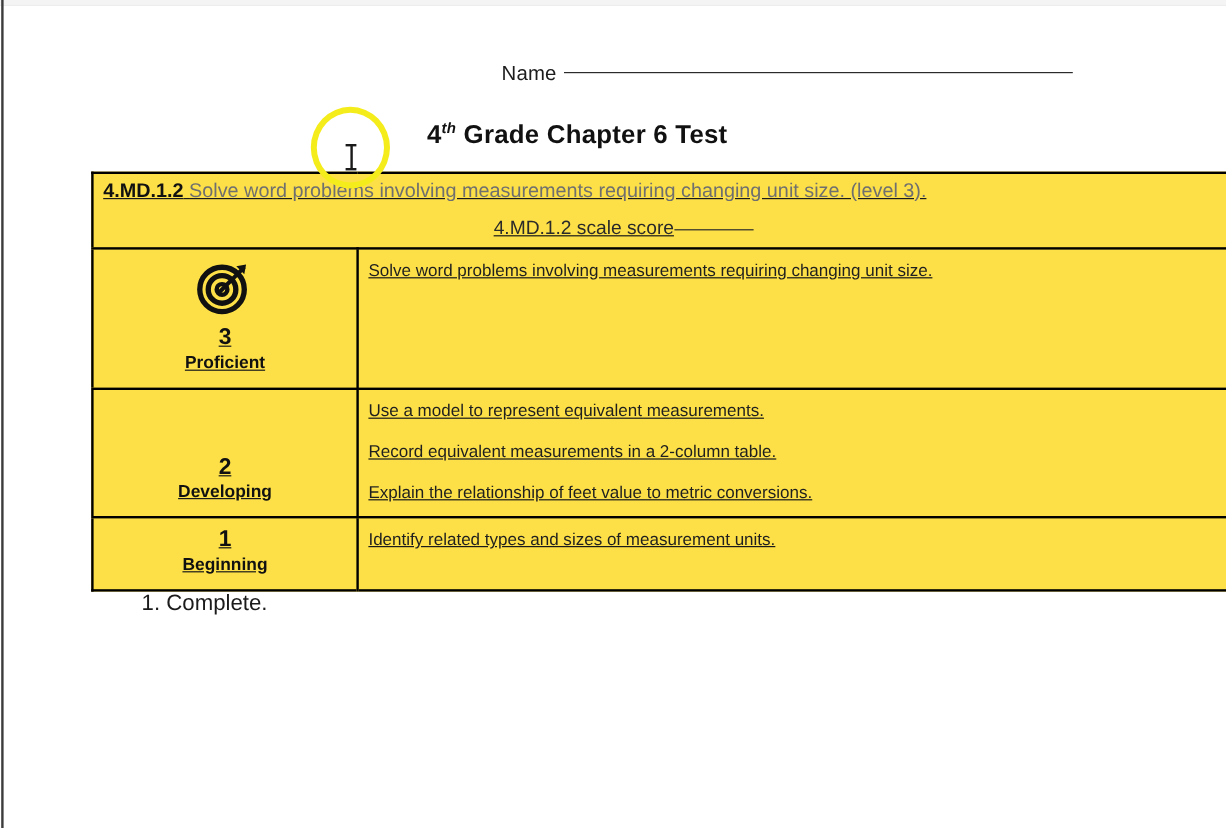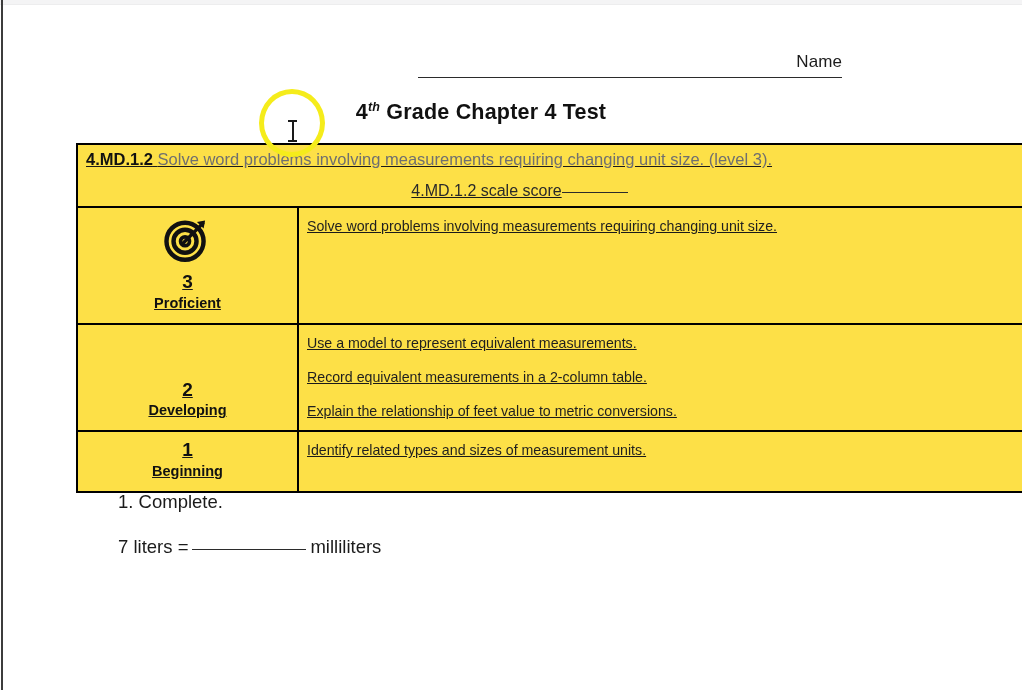--- a/index.html
+++ b/index.html
@@ -38,24 +38,23 @@
     height: 690px;
     background: #3c3c3c;
   }
 
   
   .name-row {
     position: absolute;
     left: 418px;
     top: 52px;
     display: flex;
-    align-items: flex-end;
+    align-items: center;
     gap: 6px;
     white-space: nowrap;
-    flex-direction: column;
   }
   .name-label {
     font-size: 17px;
     color: #1c1c1c;
     letter-spacing: .1px;
   }
   .name-rule {
     display: inline-block;
     width: 424px;
     border-bottom: 1.6px solid #2b2b2b;
@@ -262,21 +261,21 @@
 
   <div class="top-band"></div>
   <div class="left-rail"></div>
 
   <div class="name-row">
     <span class="name-label">Name</span>
     <span class="name-rule"></span>
   </div>
 
   <div class="doc-title">
-    <span>4</span><sup>th</sup><span> Grade Chapter 4 Test</span>
+    <span>4</span><sup>th</sup><span> Grade Chapter 6 Test</span>
   </div>
 
   <table class="rubric">
     <tbody>
       <tr>
         <td class="std-head" colspan="2">
           <div class="std-line1">
             <span class="std-code">4.MD.1.2</span>
             <span class="std-desc">Solve word problems involving measurements requiring changing unit size. (level 3).</span>
           </div>
@@ -322,23 +321,20 @@
         </td>
         <td class="desc-cell">
           <div class="desc-line">Identify related types and sizes of measurement units.</div>
         </td>
       </tr>
     </tbody>
   </table>
 
   <div class="q-block" id="q1">
     <div class="q-prompt">1. Complete.</div>
-    <div class="q-equation">
-      <span>7 liters =</span><span class="answer-blank"></span><span>milliliters</span>
-    </div>
   </div>
 
 
   <div class="hl-ring"></div>
   <div class="ibeam">
     <div class="cap-top"></div>
     <div class="stem"></div>
     <div class="cap-bot"></div>
   </div>
 

